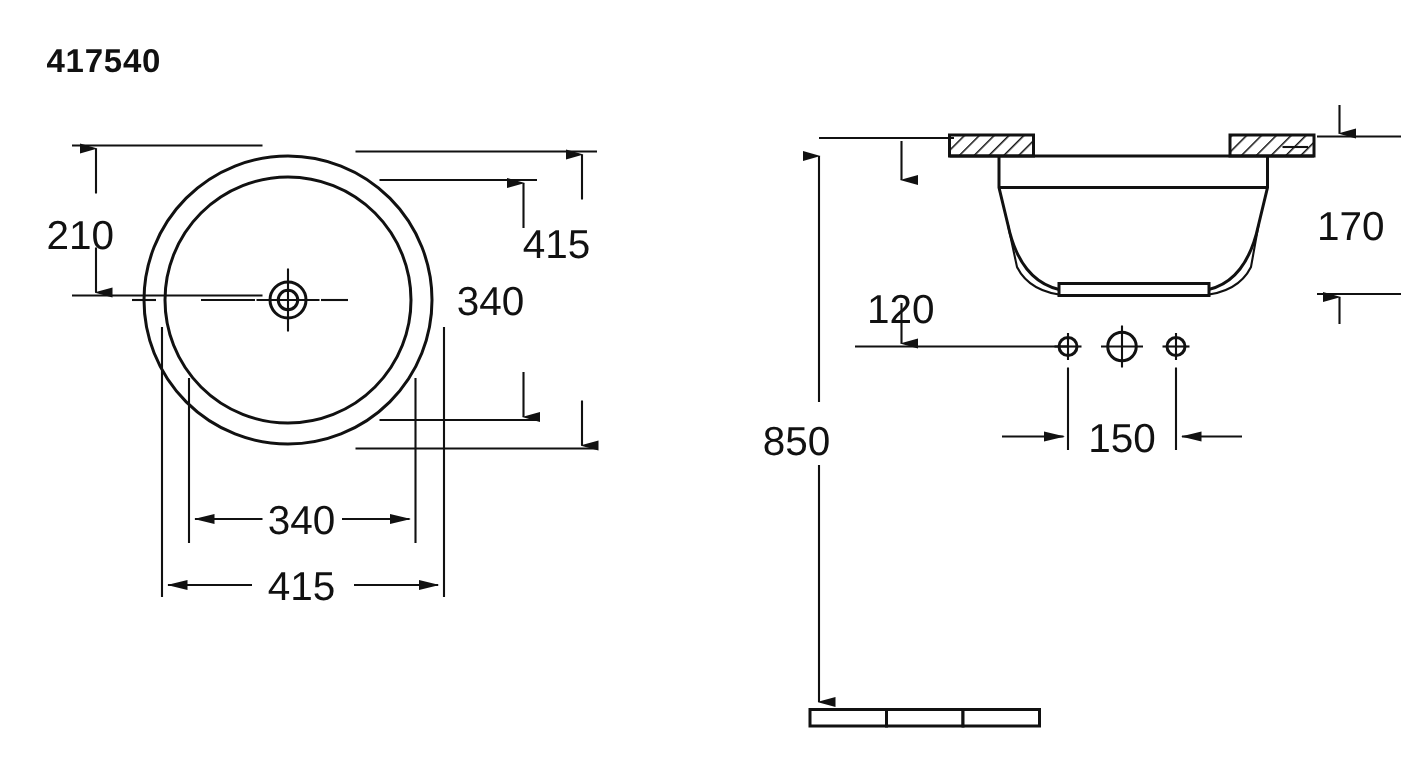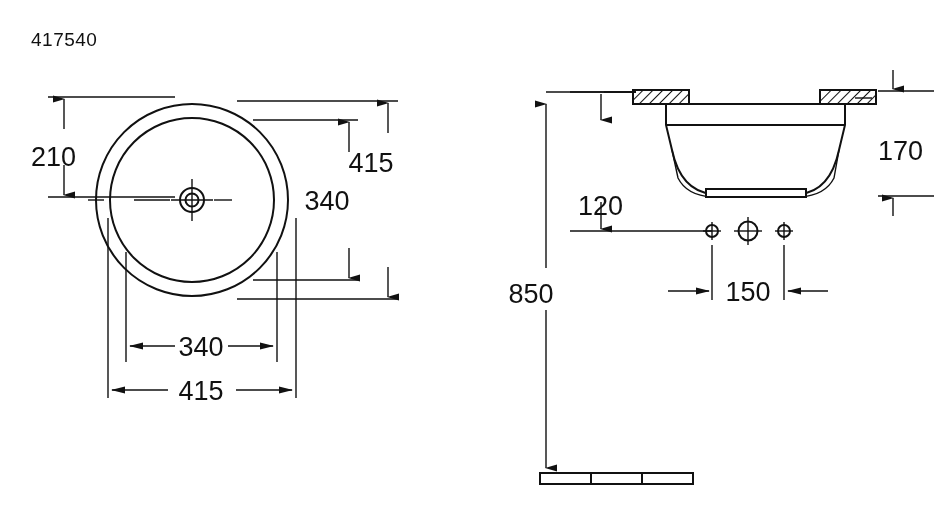--- a/index.html
+++ b/index.html
@@ -18,22 +18,22 @@
   #drawing-root {
     position: relative;
     width: 940px;
     height: 515px;
     background: #ffffff;
   }
   #page-title {
     position: absolute;
     left: 31px;
     top: 30px;
-    font-size: 19px;
-    font-weight: normal;
+    font-size: 22px;
+    font-weight: bold;
     letter-spacing: 0.5px;
     line-height: 1;
     color: #111111;
     white-space: nowrap;
   }
   svg.drawing-canvas {
     position: absolute;
     left: 0;
     top: 0;
     width: 940px;

